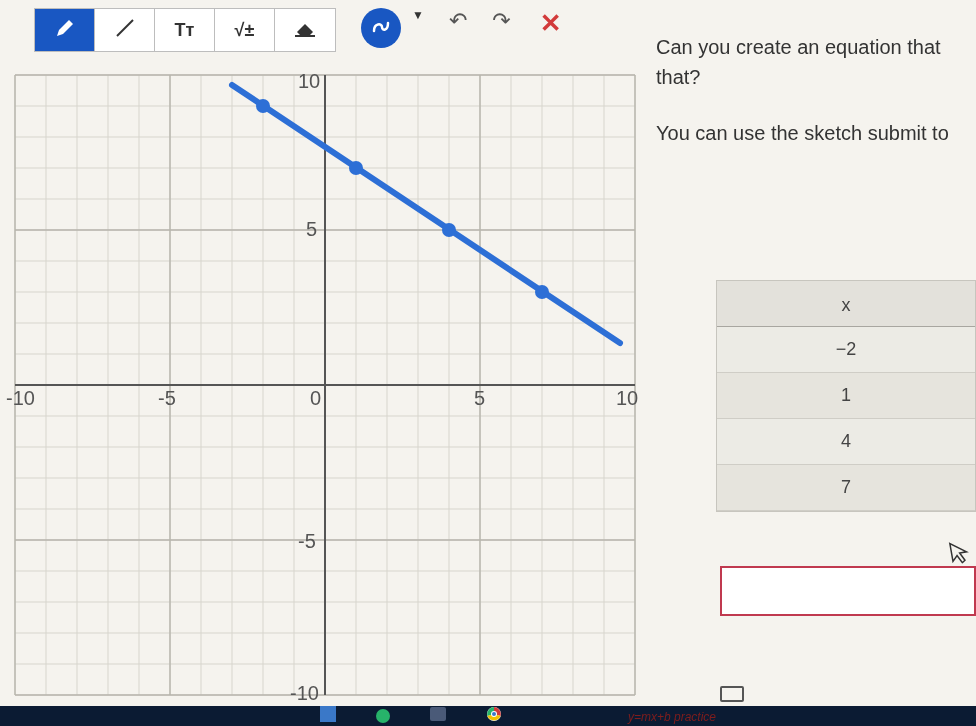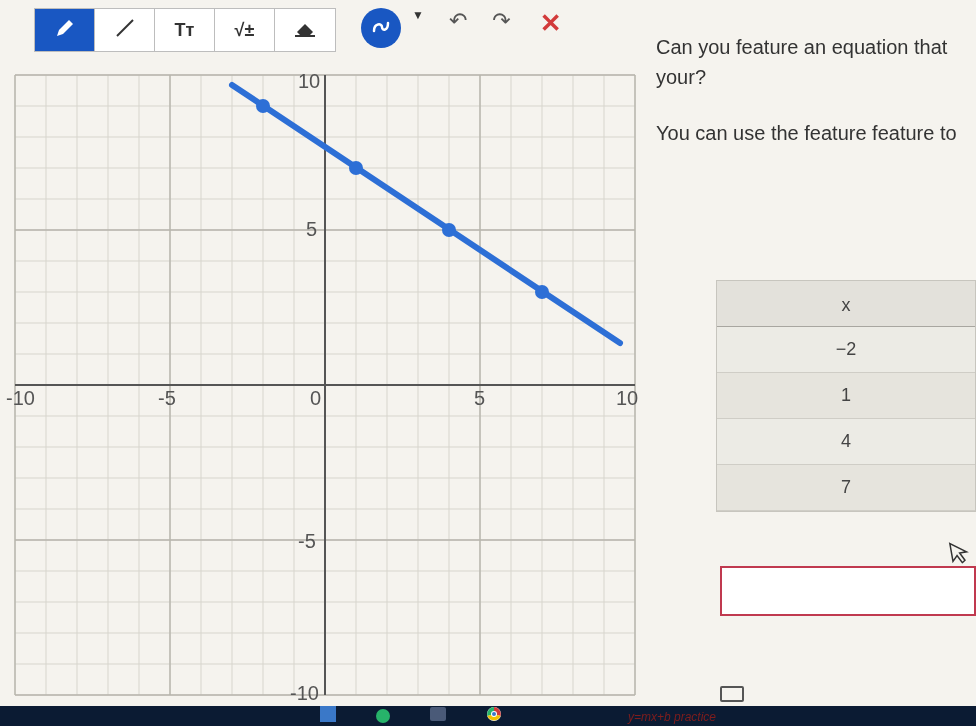--- a/index.html
+++ b/index.html
@@ -202,23 +202,23 @@
         </svg>
     </span>
   </div>
   <span class="caret">▼</span>
   <span class="undo">↶</span>
   <span class="redo">↷</span>
   <span class="close-x">✕</span>
 </div>
 
 <div class="question">
-  <p><span>Can you feature an equation that</span><br>
-     <span>your?</span></p>
-  <p>You can use the feature feature to</p>
+  <p><span>Can you create an equation that</span><br>
+     <span>that?</span></p>
+  <p>You can use the sketch submit to</p>
 </div>
 
 <div class="graph-wrap">
   <svg class="grid" viewBox="0 0 650 650">
 
     <g stroke="#d7d5cd" stroke-width="1">
       <line x1="15" y1="15" x2="15" y2="635"></line>
         <line x1="46" y1="15" x2="46" y2="635"></line>
         <line x1="77" y1="15" x2="77" y2="635"></line>
         <line x1="108" y1="15" x2="108" y2="635"></line>

